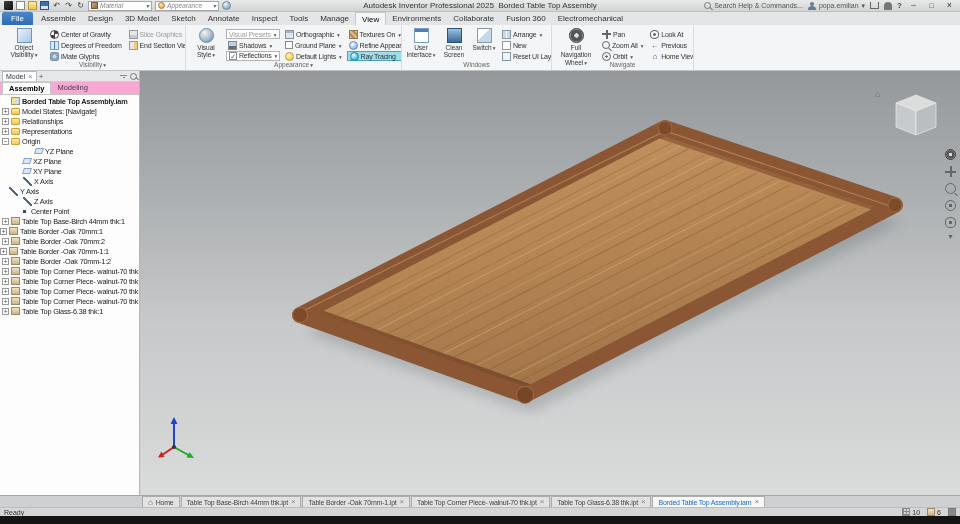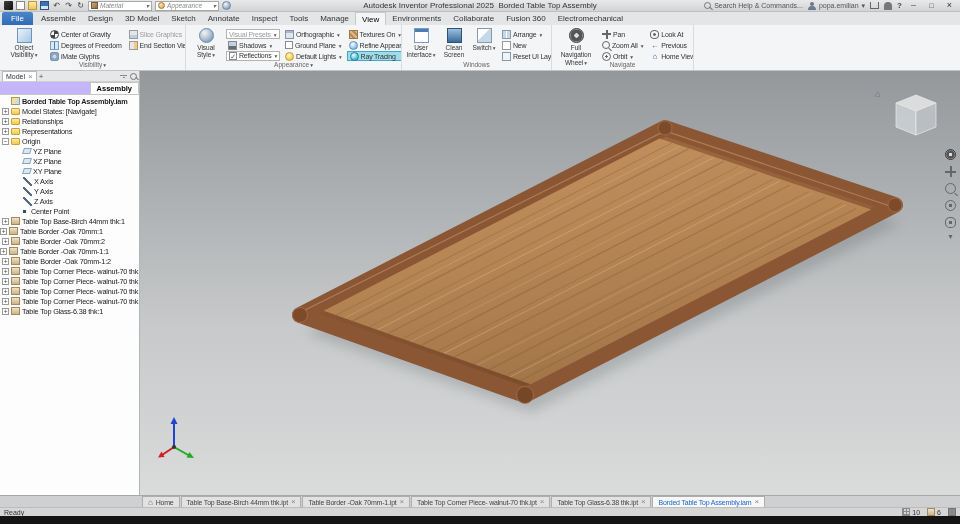--- a/index.html
+++ b/index.html
@@ -101,21 +101,21 @@
   
   #main{display:flex;height:424px;}
   #browser{width:140px;background:#f2f2f2;border-right:1px solid #b5b5b5;display:flex;flex-direction:column;flex:none;}
   #browser-top{height:11px;background:#e7e7e7;border-bottom:1px solid #cfcfcf;display:flex;align-items:center;gap:2px;padding:0 2px;font-size:7px;}
   .browser-doc-tab{display:flex;align-items:center;gap:3px;background:#fff;border:1px solid #b8b8b8;border-bottom:none;height:10px;padding:0 3px;color:#333;}
   .browser-doc-tab .x::before{content:"×";color:#888;font-size:8px;}
   .plus-btn::before{content:"+";color:#555;font-size:8px;}
   #browser-top .right{margin-left:auto;display:flex;gap:3px;align-items:center;}
   .funnel{width:7px;height:7px;background:linear-gradient(#888,#888) center/7px 1.4px no-repeat,
           linear-gradient(#888,#888) center/5px 1.4px no-repeat,linear-gradient(#888,#888) center bottom 1px/2px 1.4px no-repeat;}
-  #browser-viewtabs{height:13px;display:flex;align-items:flex-end;background:#c4b5fd;border-bottom:1px solid #c5c5c5;padding-left:2px;font-size:7.5px;flex-direction:column;}
+  #browser-viewtabs{height:13px;display:flex;align-items:flex-end;background:#f9a8d4;border-bottom:1px solid #c5c5c5;padding-left:2px;font-size:7.5px;}
   .vtab{padding:0 6px;height:12px;line-height:12px;color:#444;}
   .vtab.active{background:#fdfdfd;border:1px solid #c5c5c5;border-bottom:1px solid #fdfdfd;color:#000;font-weight:bold;}
   #tree{flex:1;background:#fdfdfd;overflow:hidden;padding-top:1px;}
   .trow{display:flex;align-items:center;gap:2px;height:10px;font-size:7.3px;letter-spacing:-0.2px;white-space:nowrap;color:#222;}
   .trow.bold{font-weight:bold;}
   .expander{width:7px;height:7px;flex:none;border:1px solid #9a9a9a;background:#fff;font-size:6.5px;line-height:5px;text-align:center;color:#444;}
   .expander.empty{border:none;background:transparent;}
   .tico{flex:none;}
   .ti-asm{width:9px;height:8px;background:linear-gradient(135deg,#f7e08a 50%,#c9ddf2 50%);border:1px solid #a39a6a;}
   .ti-folder{width:9px;height:7px;background:linear-gradient(#ffe9a8,#f3c94f);border:1px solid #c9a23a;border-radius:1px;}
@@ -425,41 +425,41 @@
           <div class="trow" style="padding-left: 2px;">
             <span class="expander">+</span>
             <span class="tico ti-folder"></span>
             <span>Representations</span>
           </div>
           <div class="trow" style="padding-left: 2px;">
             <span class="expander">−</span>
             <span class="tico ti-folder"></span>
             <span>Origin</span>
           </div>
-          <div class="trow" style="padding-left: 14px;">
+          <div class="trow" style="padding-left: 26px;">
             <span class="expander empty"></span>
             <span class="tico ti-plane"></span>
             <span>YZ Plane</span>
           </div>
           <div class="trow" style="padding-left: 14px;">
             <span class="expander empty"></span>
             <span class="tico ti-plane"></span>
             <span>XZ Plane</span>
           </div>
           <div class="trow" style="padding-left: 14px;">
             <span class="expander empty"></span>
             <span class="tico ti-plane"></span>
             <span>XY Plane</span>
           </div>
           <div class="trow" style="padding-left: 14px;">
             <span class="expander empty"></span>
             <span class="tico ti-axis"></span>
             <span>X Axis</span>
           </div>
-          <div class="trow" style="padding-left: 14px;">
+          <div class="trow" style="">
             <span class="expander empty"></span>
             <span class="tico ti-axis"></span>
             <span>Y Axis</span>
           </div>
           <div class="trow" style="padding-left: 14px;">
             <span class="expander empty"></span>
             <span class="tico ti-axis"></span>
             <span>Z Axis</span>
           </div>
           <div class="trow" style="padding-left: 11px;">

